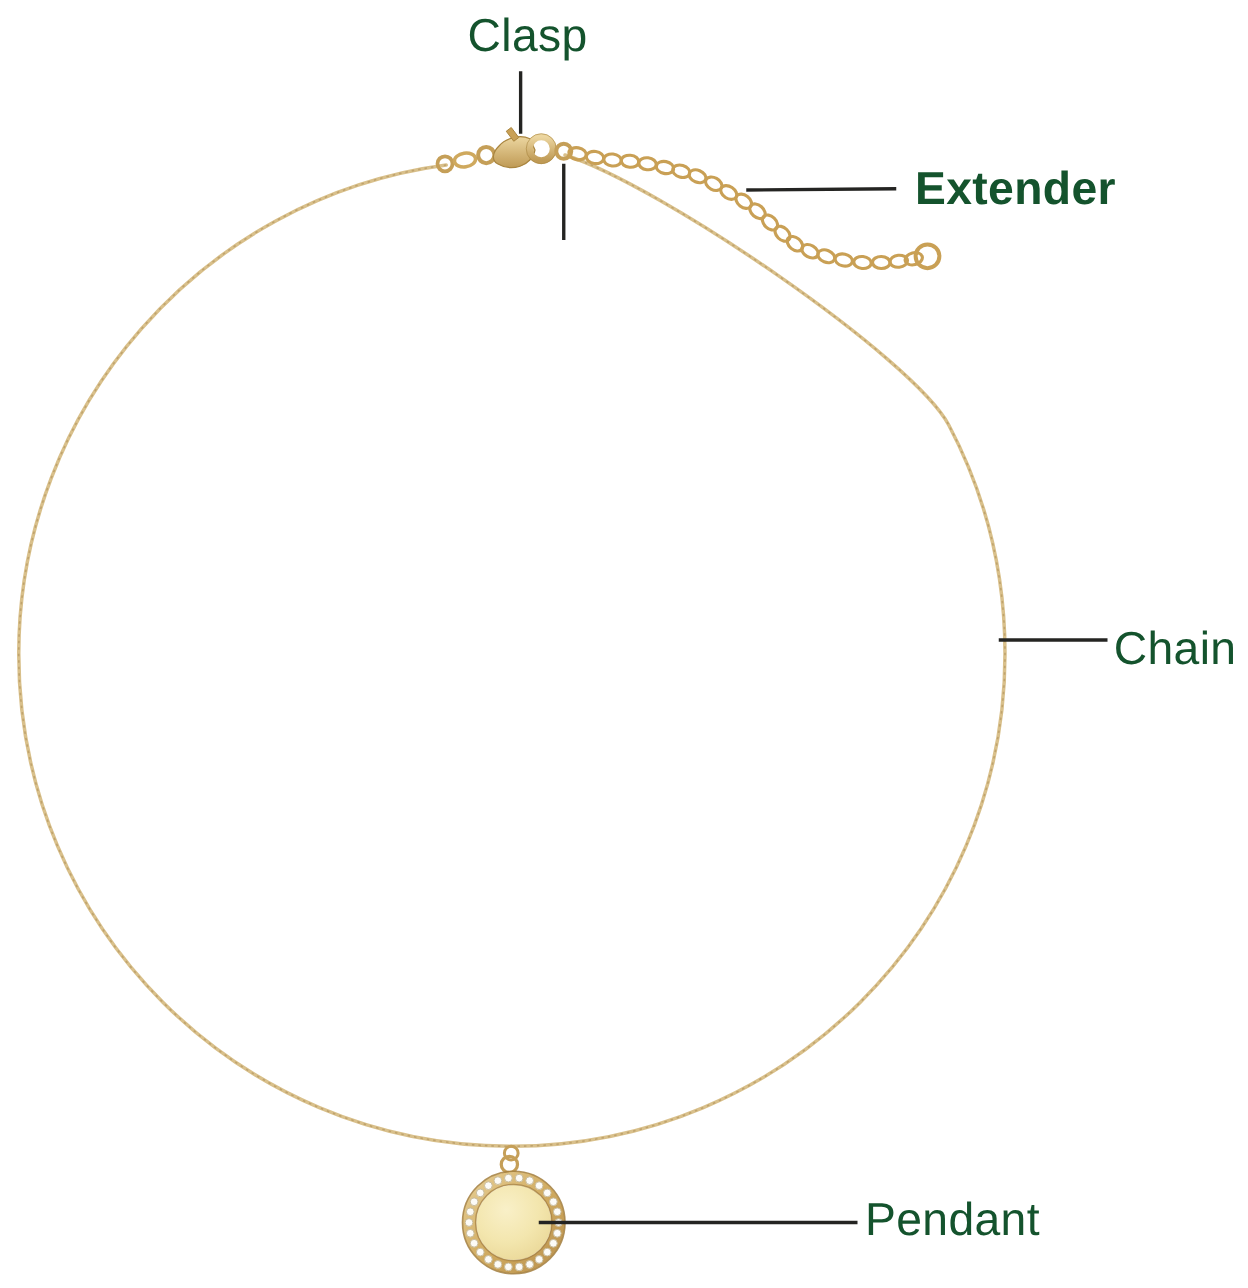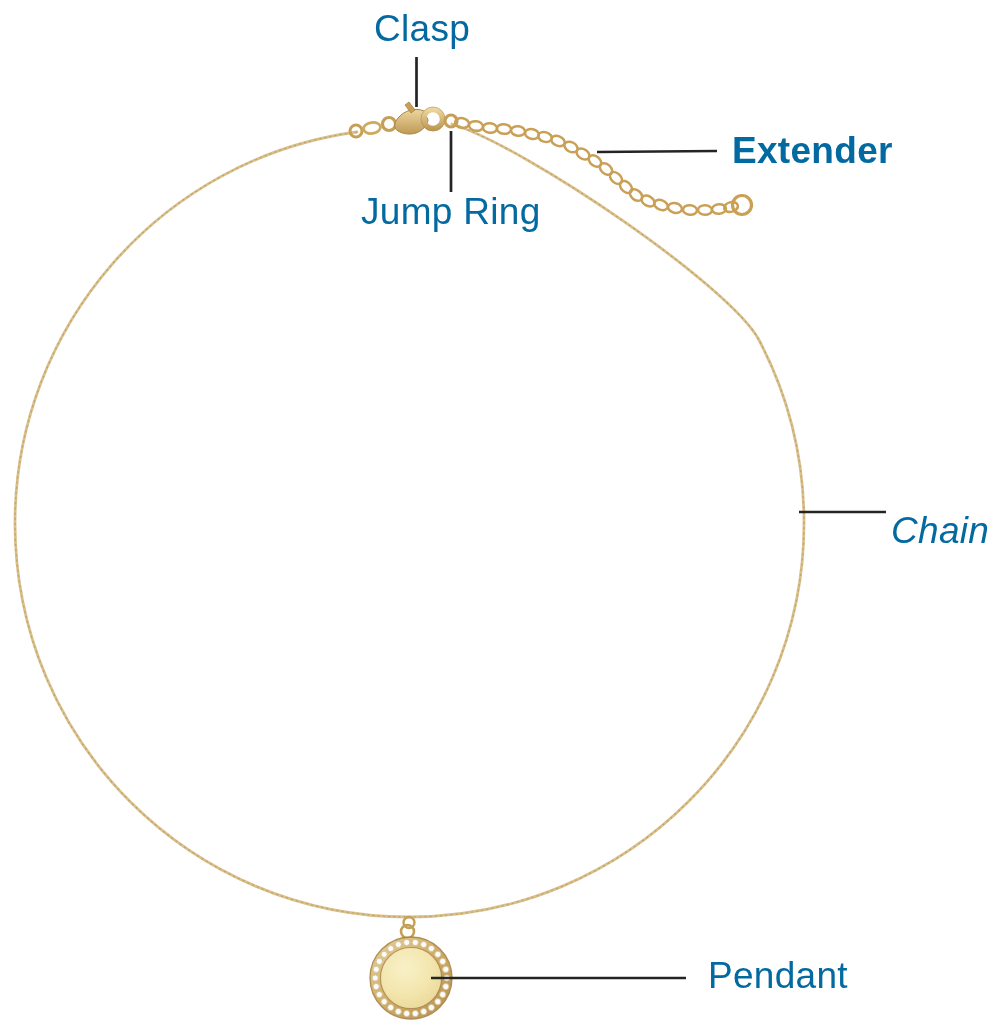--- a/index.html
+++ b/index.html
@@ -10,21 +10,21 @@
     background: #ffffff;
     font-family: "Liberation Sans", sans-serif;
     overflow: hidden;
   }
   .stage svg { position: absolute; left: 0; top: 0; }
   .part-label {
     position: absolute;
     font-size: 37px;
     line-height: 37px;
     letter-spacing: 0.3px;
-    color: #0369a1;
+    color: #14532d;
     white-space: nowrap;
     user-select: none;
   }
 </style>
 </head>
 <body>
 
 <div class="stage">
 
   <svg width="998" height="1030" viewBox="0 0 998 1030">
@@ -131,17 +131,16 @@
     <g stroke="#242422" stroke-width="2.7" stroke-linecap="butt">
       <line x1="416.5" y1="57" x2="416.5" y2="107"></line>
       <line x1="451" y1="131" x2="451" y2="192"></line>
       <line x1="597" y1="152" x2="717" y2="151"></line>
       <line x1="799" y1="512" x2="886" y2="512"></line>
       <line x1="431" y1="978" x2="686" y2="978"></line>
     </g>
   </svg>
 
   <div class="part-label" style="left:374px; top:10px;">Clasp</div>
-  <div class="part-label" style="left:361px; top:193px;">Jump Ring</div>
   <div class="part-label" style="left:732px; top:132px;font-weight:bold;">Extender</div>
-  <div class="part-label" style="left:891px; top:512px;font-style:italic;">Chain</div>
-  <div class="part-label" style="left:692px; top:957px;margin-left:16px;">Pendant</div>
+  <div class="part-label" style="left:891px; top:500px;">Chain</div>
+  <div class="part-label" style="left:692px; top:957px;">Pendant</div>
 </div>
 
 </body></html>

